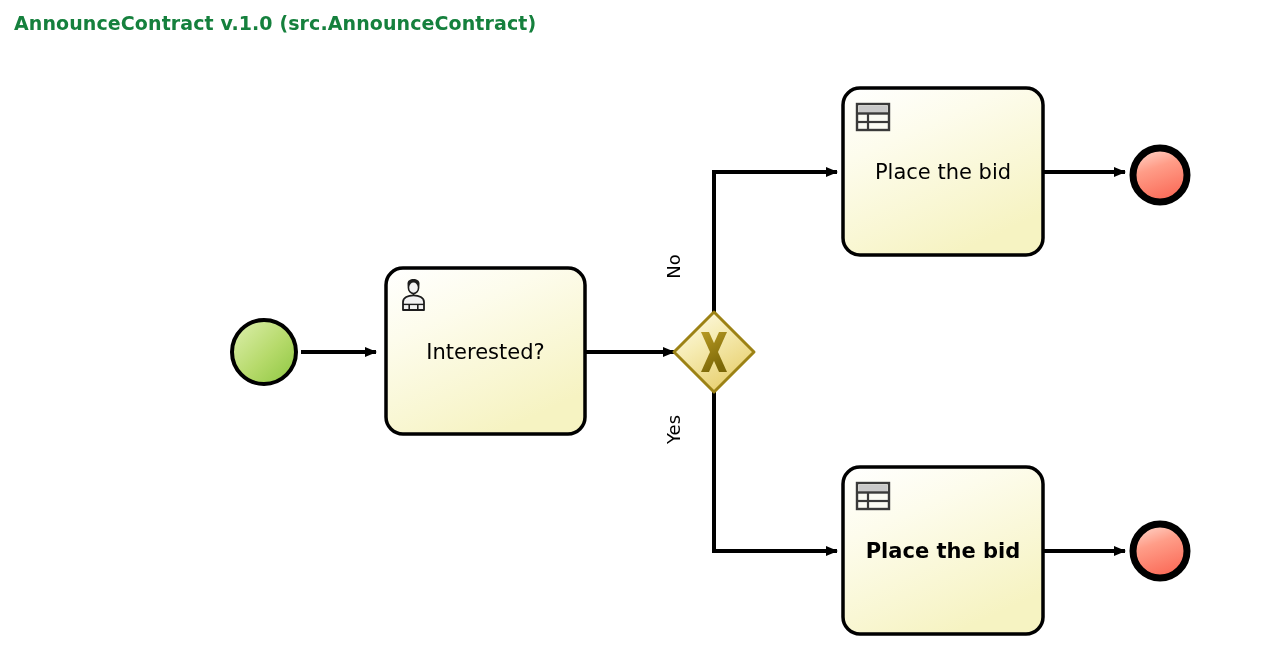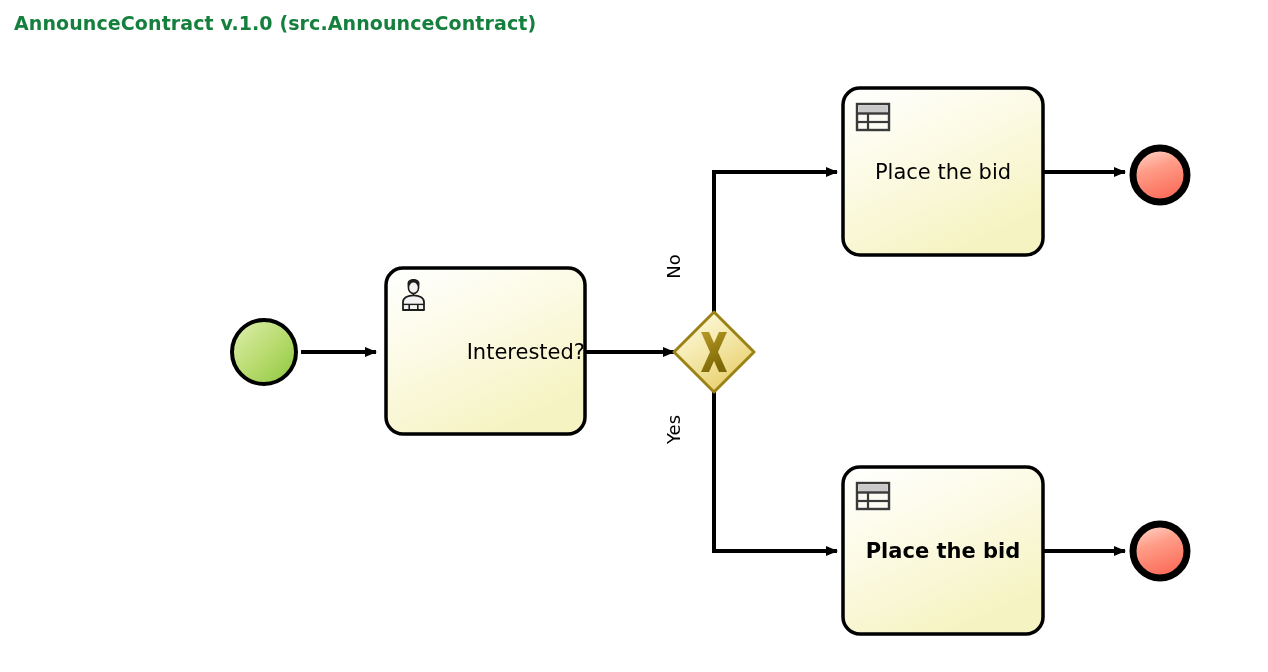--- a/index.html
+++ b/index.html
@@ -169,21 +169,21 @@
   <g>
     <circle cx="1160" cy="175" r="27" fill="url(#gradRed)" stroke="#000000" stroke-width="7"></circle>
   </g>
 
   <g>
     <circle cx="1160" cy="551" r="27" fill="url(#gradRed)" stroke="#000000" stroke-width="7"></circle>
   </g>
 
 </svg>
 
-<div class="node-label" style="left:386px; top:340px; width:199px;text-align:right;">Interested?</div>
+<div class="node-label" style="left:386px; top:340px; width:199px;">Interested?</div>
 
 <div class="node-label" style="left:843px; top:160px; width:200px;">Place the bid</div>
 
 <div class="node-label" style="left:843px; top:539px; width:200px;font-weight:bold;">Place the bid</div>
 
 <div class="flow-label" style="left:661px; top:256px; transform:rotate(-90deg);">No</div>
 
 <div class="flow-label" style="left:659px; top:419px; transform:rotate(-90deg);">Yes</div>
 
 </body></html>

